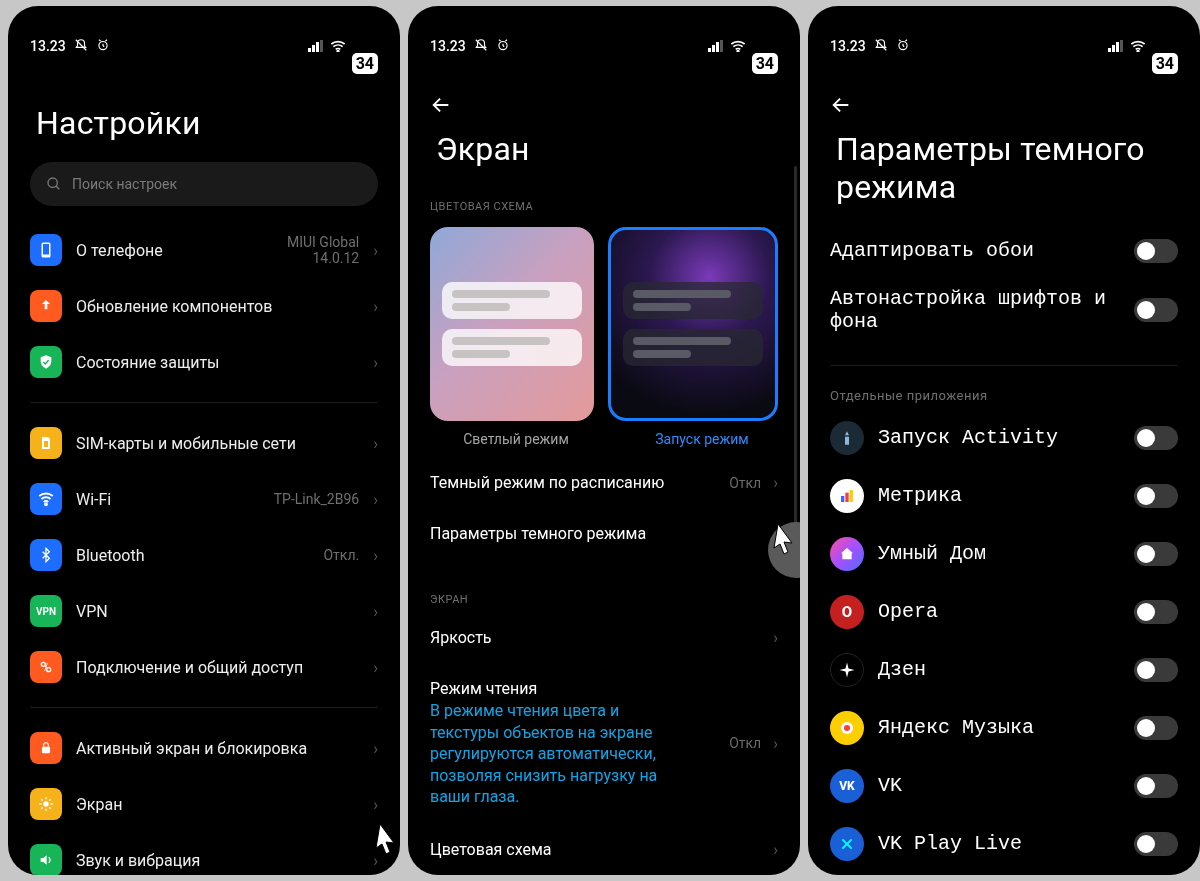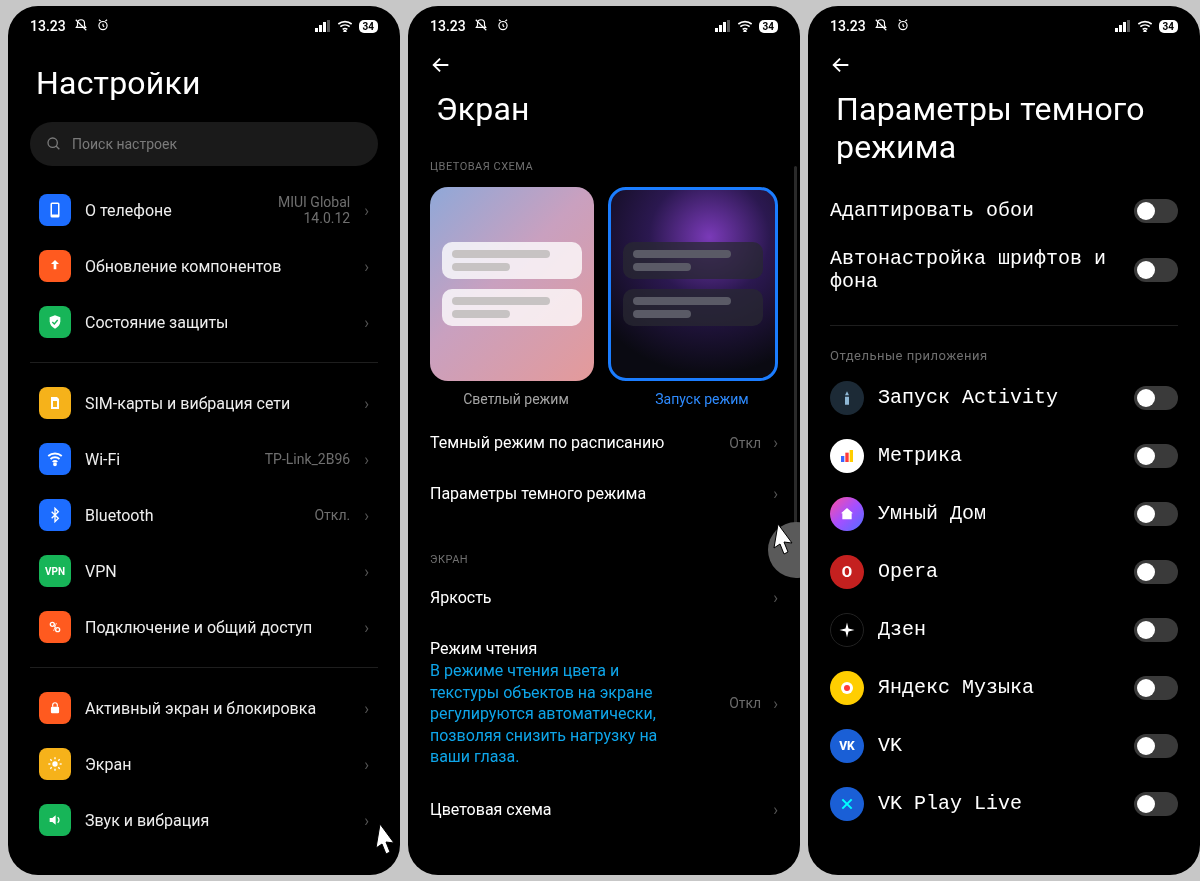--- a/index.html
+++ b/index.html
@@ -30,42 +30,42 @@
     align-items: center;
     padding: 12px 22px 4px 22px;
     font-size: 14px;
     font-weight: 500;
   }
   .sb-left { display: flex; align-items: flex-start; gap: 8px; }
   .sb-right { display: flex; align-items: center; gap: 6px; }
   .sb-icon { display: inline-flex; }
   .battery-pill {
     background: #fff; color: #000; border-radius: 5px;
-    font-size: 10px; font-weight: 700; padding: 1px 4px;
+    font-size: 16px; font-weight: 700; padding: 1px 4px; margin-top: 35px;
   }
   
   .title {
     font-size: 32px;
     font-weight: 400;
     padding: 26px 28px 14px 28px;
     letter-spacing: 0.2px;
   }
   .searchbar {
     margin: 6px 22px 16px 22px;
     background: #1a1a1a;
     border-radius: 24px;
     height: 44px;
     display: flex;
     align-items: center;
     padding: 0 16px;
     gap: 10px;
     color: #7a7a7a;
     font-size: 14px;
   }
-  .list { padding: 0 21px; }
+  .list { padding: 0 12px; }
   .row {
     display: flex;
     align-items: center;
     padding: 12px 10px;
     gap: 14px;
     position: relative;
   }
   .row .label { flex: 1; font-size: 16px; color: #eee; }
   .row .value { color: #6f6f6f; font-size: 14px; text-align: right; }
   .row .chev { color: #555; }
@@ -235,21 +235,21 @@
   <div class="divider"></div>
 
   <div class="list">
     <div class="row">
       <div class="app-icon" style="background:#f6b21a">
           <svg width="16" height="16" viewBox="0 0 24 24" fill="#fff">
             <path d="M6 3h9l3 3v15H6z"></path>
             <rect x="9" y="9" width="6" height="9" fill="#f6b21a"></rect>
           </svg>
         </div>
-      <div class="label">SIM-карты и вибрация сети</div>
+      <div class="label">SIM-карты и мобильные сети</div>
       <span class="chev">›</span>
     </div>
     <div class="row">
       <div class="app-icon" style="background:#1d6dff">
           <svg width="18" height="18" viewBox="0 0 24 24" fill="none" stroke="#fff" stroke-width="2.5">
             <path d="M3 8a14 14 0 0 1 18 0M6 12a9 9 0 0 1 12 0M9 16a4 4 0 0 1 6 0"></path>
             <circle cx="12" cy="19" r="1.3" fill="#fff"></circle>
           </svg>
         </div>
       <div class="label">Wi-Fi</div>

